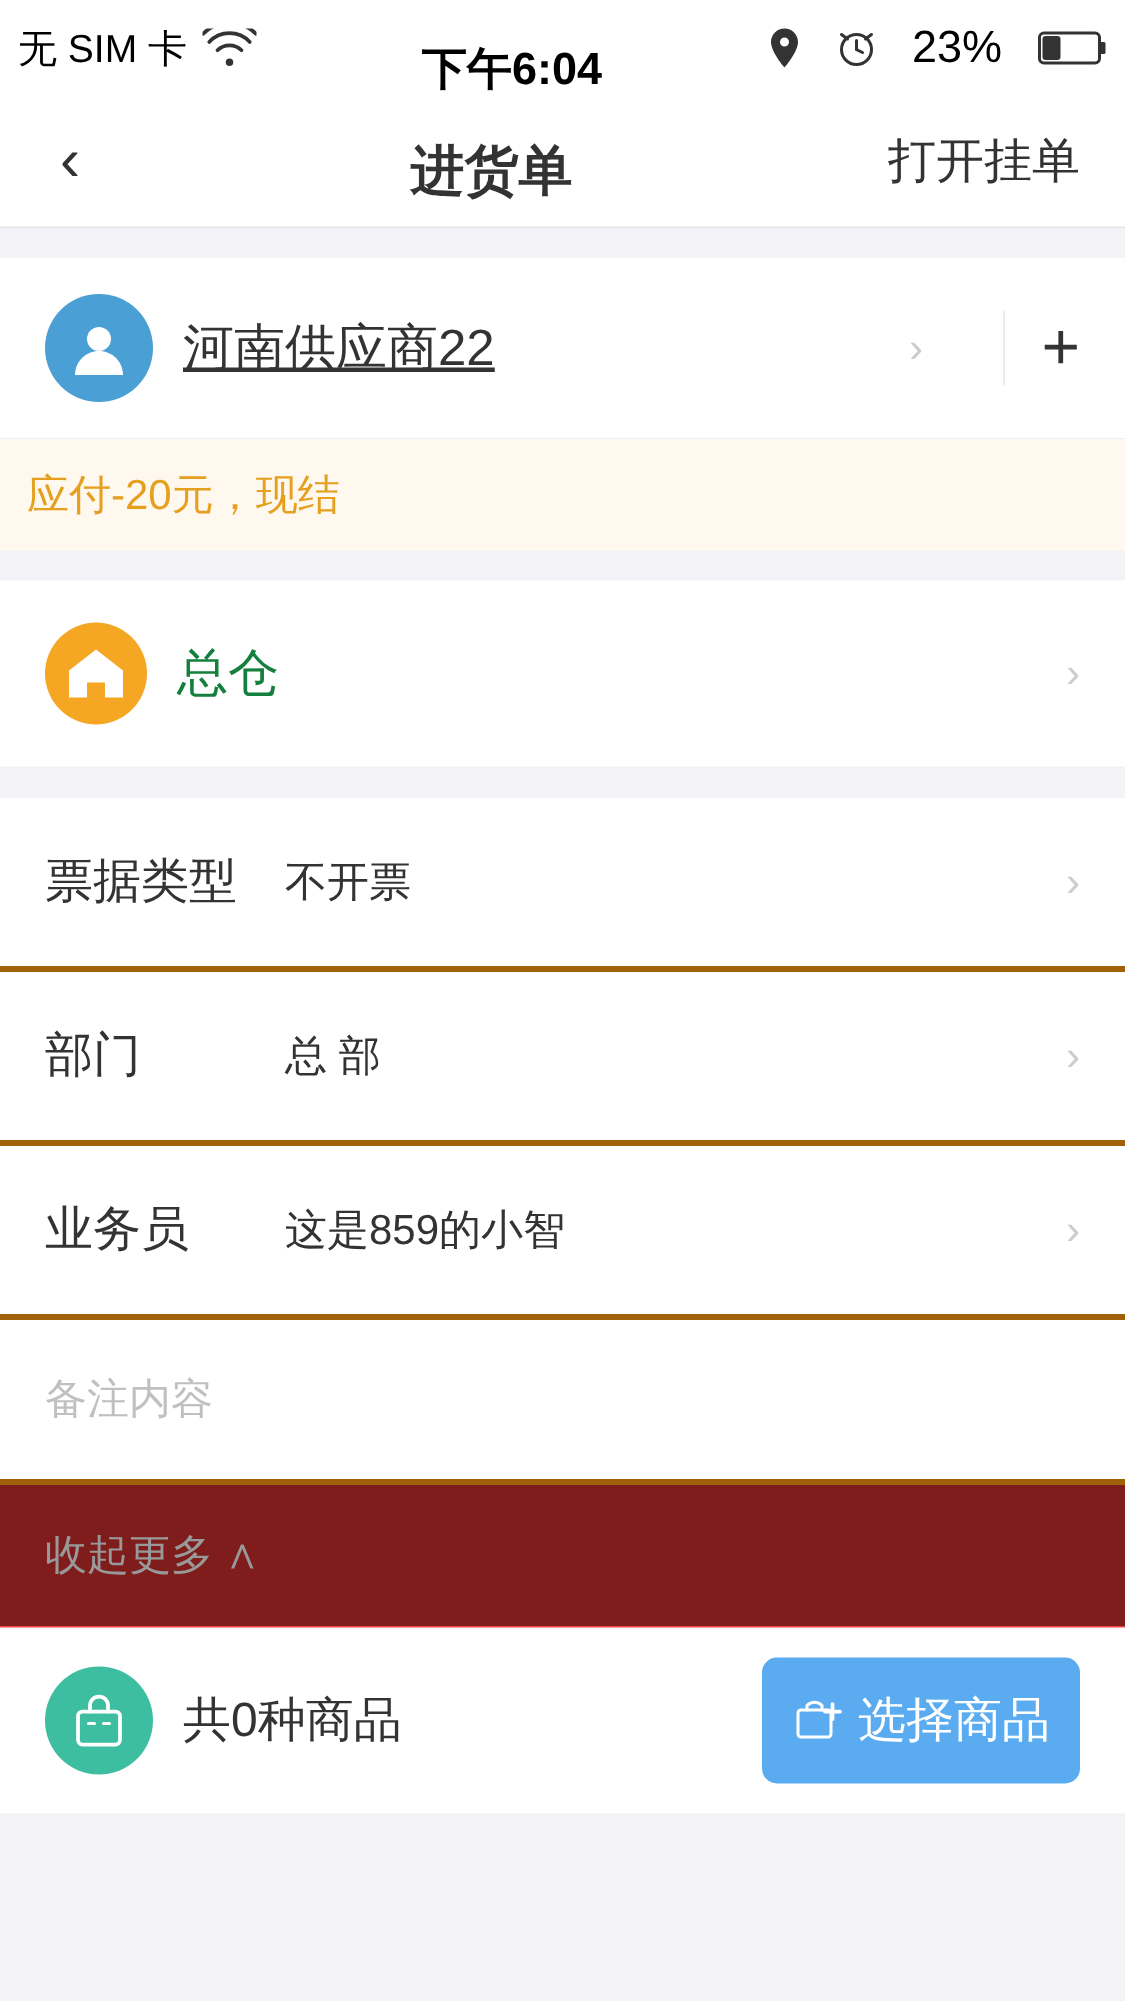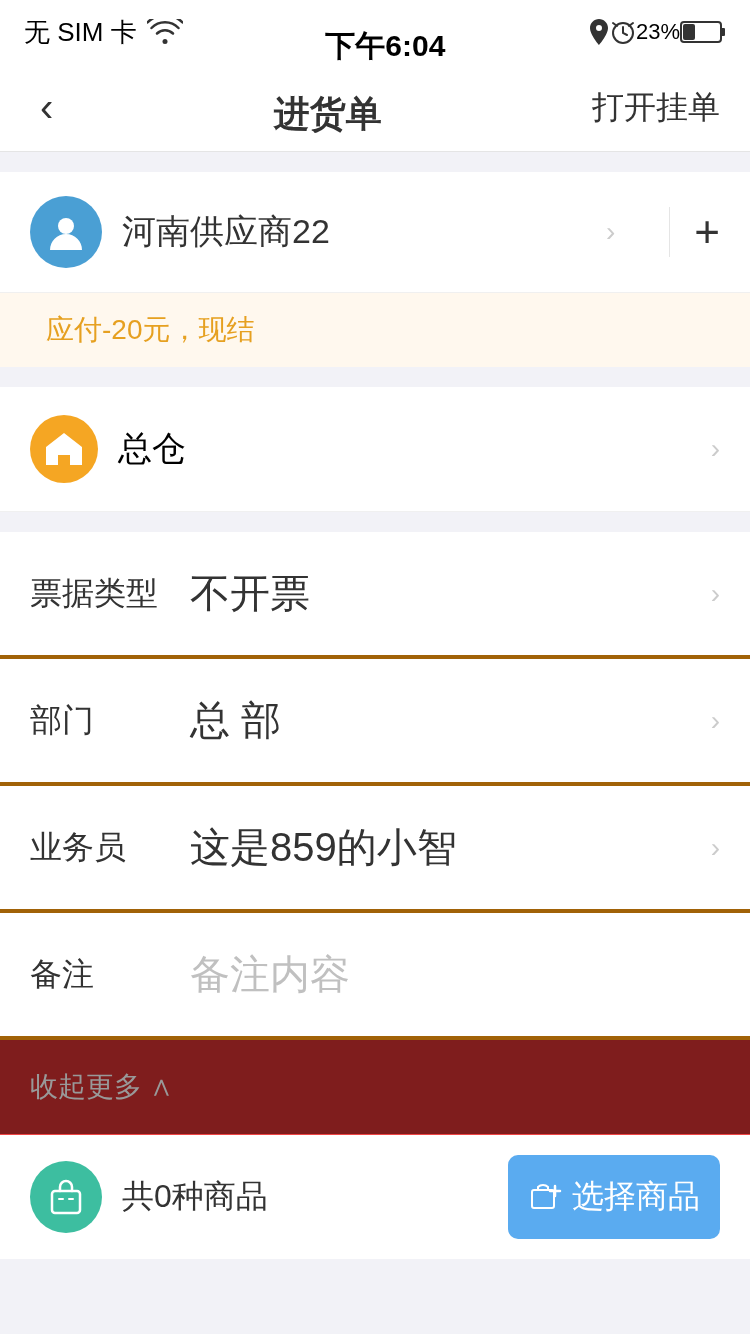--- a/index.html
+++ b/index.html
@@ -13,40 +13,40 @@
     }
 
     
     .status-bar {
       width: 750px;
       height: 64px;
       background: #fff;
       display: flex;
       align-items: center;
       justify-content: space-between;
-      padding: 0 24px;
+      padding: 0 12px;
       font-size: 28px;
       font-weight: 500;
     }
     .status-left {
       display: flex;
       align-items: center;
       gap: 10px;
       font-size: 26px;
     }
     .status-center {
       font-size: 30px;
       font-weight: 600;
       margin-top: 28px;
     }
     .status-right {
       display: flex;
       align-items: center;
-      gap: 0;
-      font-size: 22px;
+      gap: 24px;
+      font-size: 30px;
     }
 
     
     .nav-bar {
       width: 750px;
       height: 88px;
       background: #fff;
       display: flex;
       align-items: center;
       justify-content: space-between;
@@ -99,20 +99,21 @@
       display: flex;
       align-items: center;
       justify-content: center;
       margin-right: 20px;
       flex-shrink: 0;
     }
     .supplier-name {
       flex: 1;
       font-size: 34px;
       color: #333;
+      text-decoration: underline;
     }
     .supplier-arrow {
       color: #ccc;
       font-size: 28px;
       margin-right: 30px;
     }
     .supplier-add {
       font-size: 44px;
       color: #333;
       font-weight: 300;
@@ -121,21 +122,21 @@
     .supplier-divider {
       width: 1px;
       height: 50px;
       background: #e5e5e5;
       margin: 0 24px;
     }
 
     
     .notice-bar {
       background: #fff8ee;
-      padding: 18px 46px;
+      padding: 18px 18px;
       font-size: 28px;
       color: #e6a020;
     }
 
     
     .warehouse-row {
       display: flex;
       align-items: center;
       padding: 28px 30px;
       background: #fff;
@@ -148,21 +149,21 @@
       background: #f5a623;
       display: flex;
       align-items: center;
       justify-content: center;
       margin-right: 20px;
       flex-shrink: 0;
     }
     .warehouse-name {
       flex: 1;
       font-size: 34px;
-      color: #000000;
+      color: #15803d;
     }
     .arrow-right {
       color: #ccc;
       font-size: 28px;
     }
 
     
     .form-row {
       display: flex;
       align-items: center;
@@ -172,21 +173,21 @@
       cursor: pointer;
     }
     .form-label {
       font-size: 32px;
       color: #333;
       width: 160px;
       flex-shrink: 0;
     }
     .form-value {
       flex: 1;
-      font-size: 40px;
+      font-size: 28px;
       color: #333;
     }
     .form-value.placeholder {
       color: #c0c0c0;
     }
 
     
     .collapse-row {
       display: flex;
       align-items: center;
@@ -338,21 +339,20 @@
     <span class="arrow-right">›</span>
   </div>
 
   <div class="form-row">
     <span class="form-label">业务员</span>
     <span class="form-value">这是859的小智</span>
     <span class="arrow-right">›</span>
   </div>
 
   <div class="form-row">
-    <span class="form-label">备注</span>
     <span class="form-value placeholder">备注内容</span>
   </div>
 </div>
 
 <div class="collapse-row">
   <span class="collapse-text">收起更多 ∧</span>
 </div>
 
 <div class="bottom-bar">
   <div class="product-icon-wrap">

